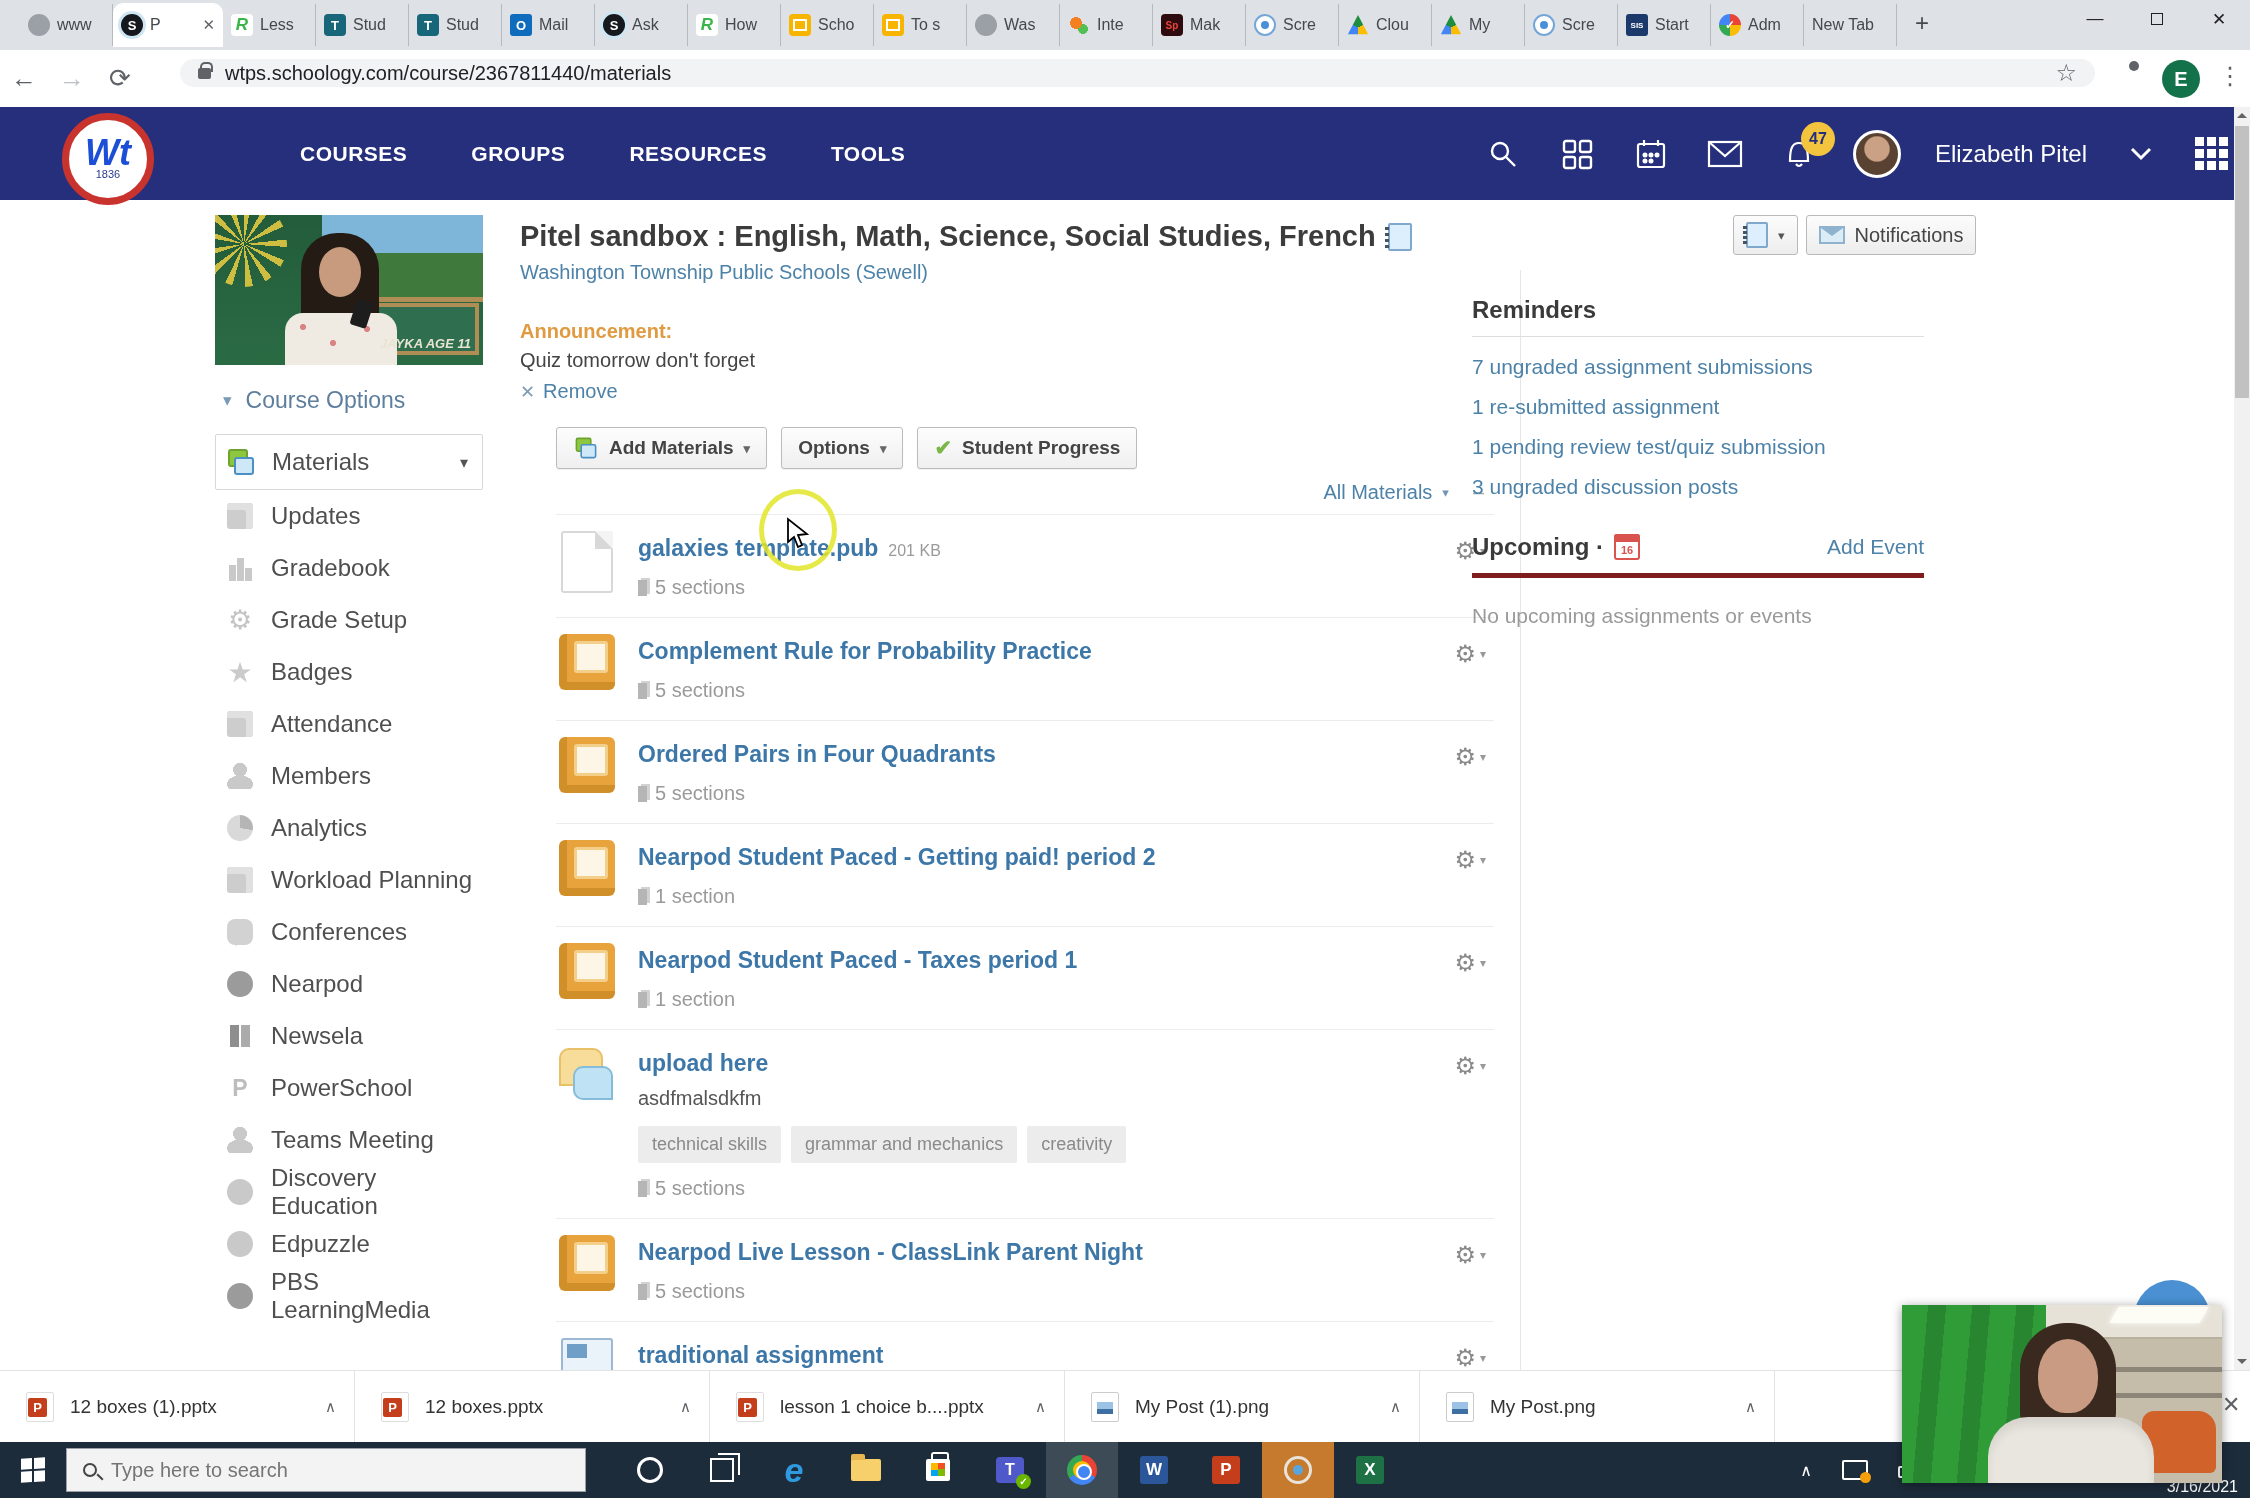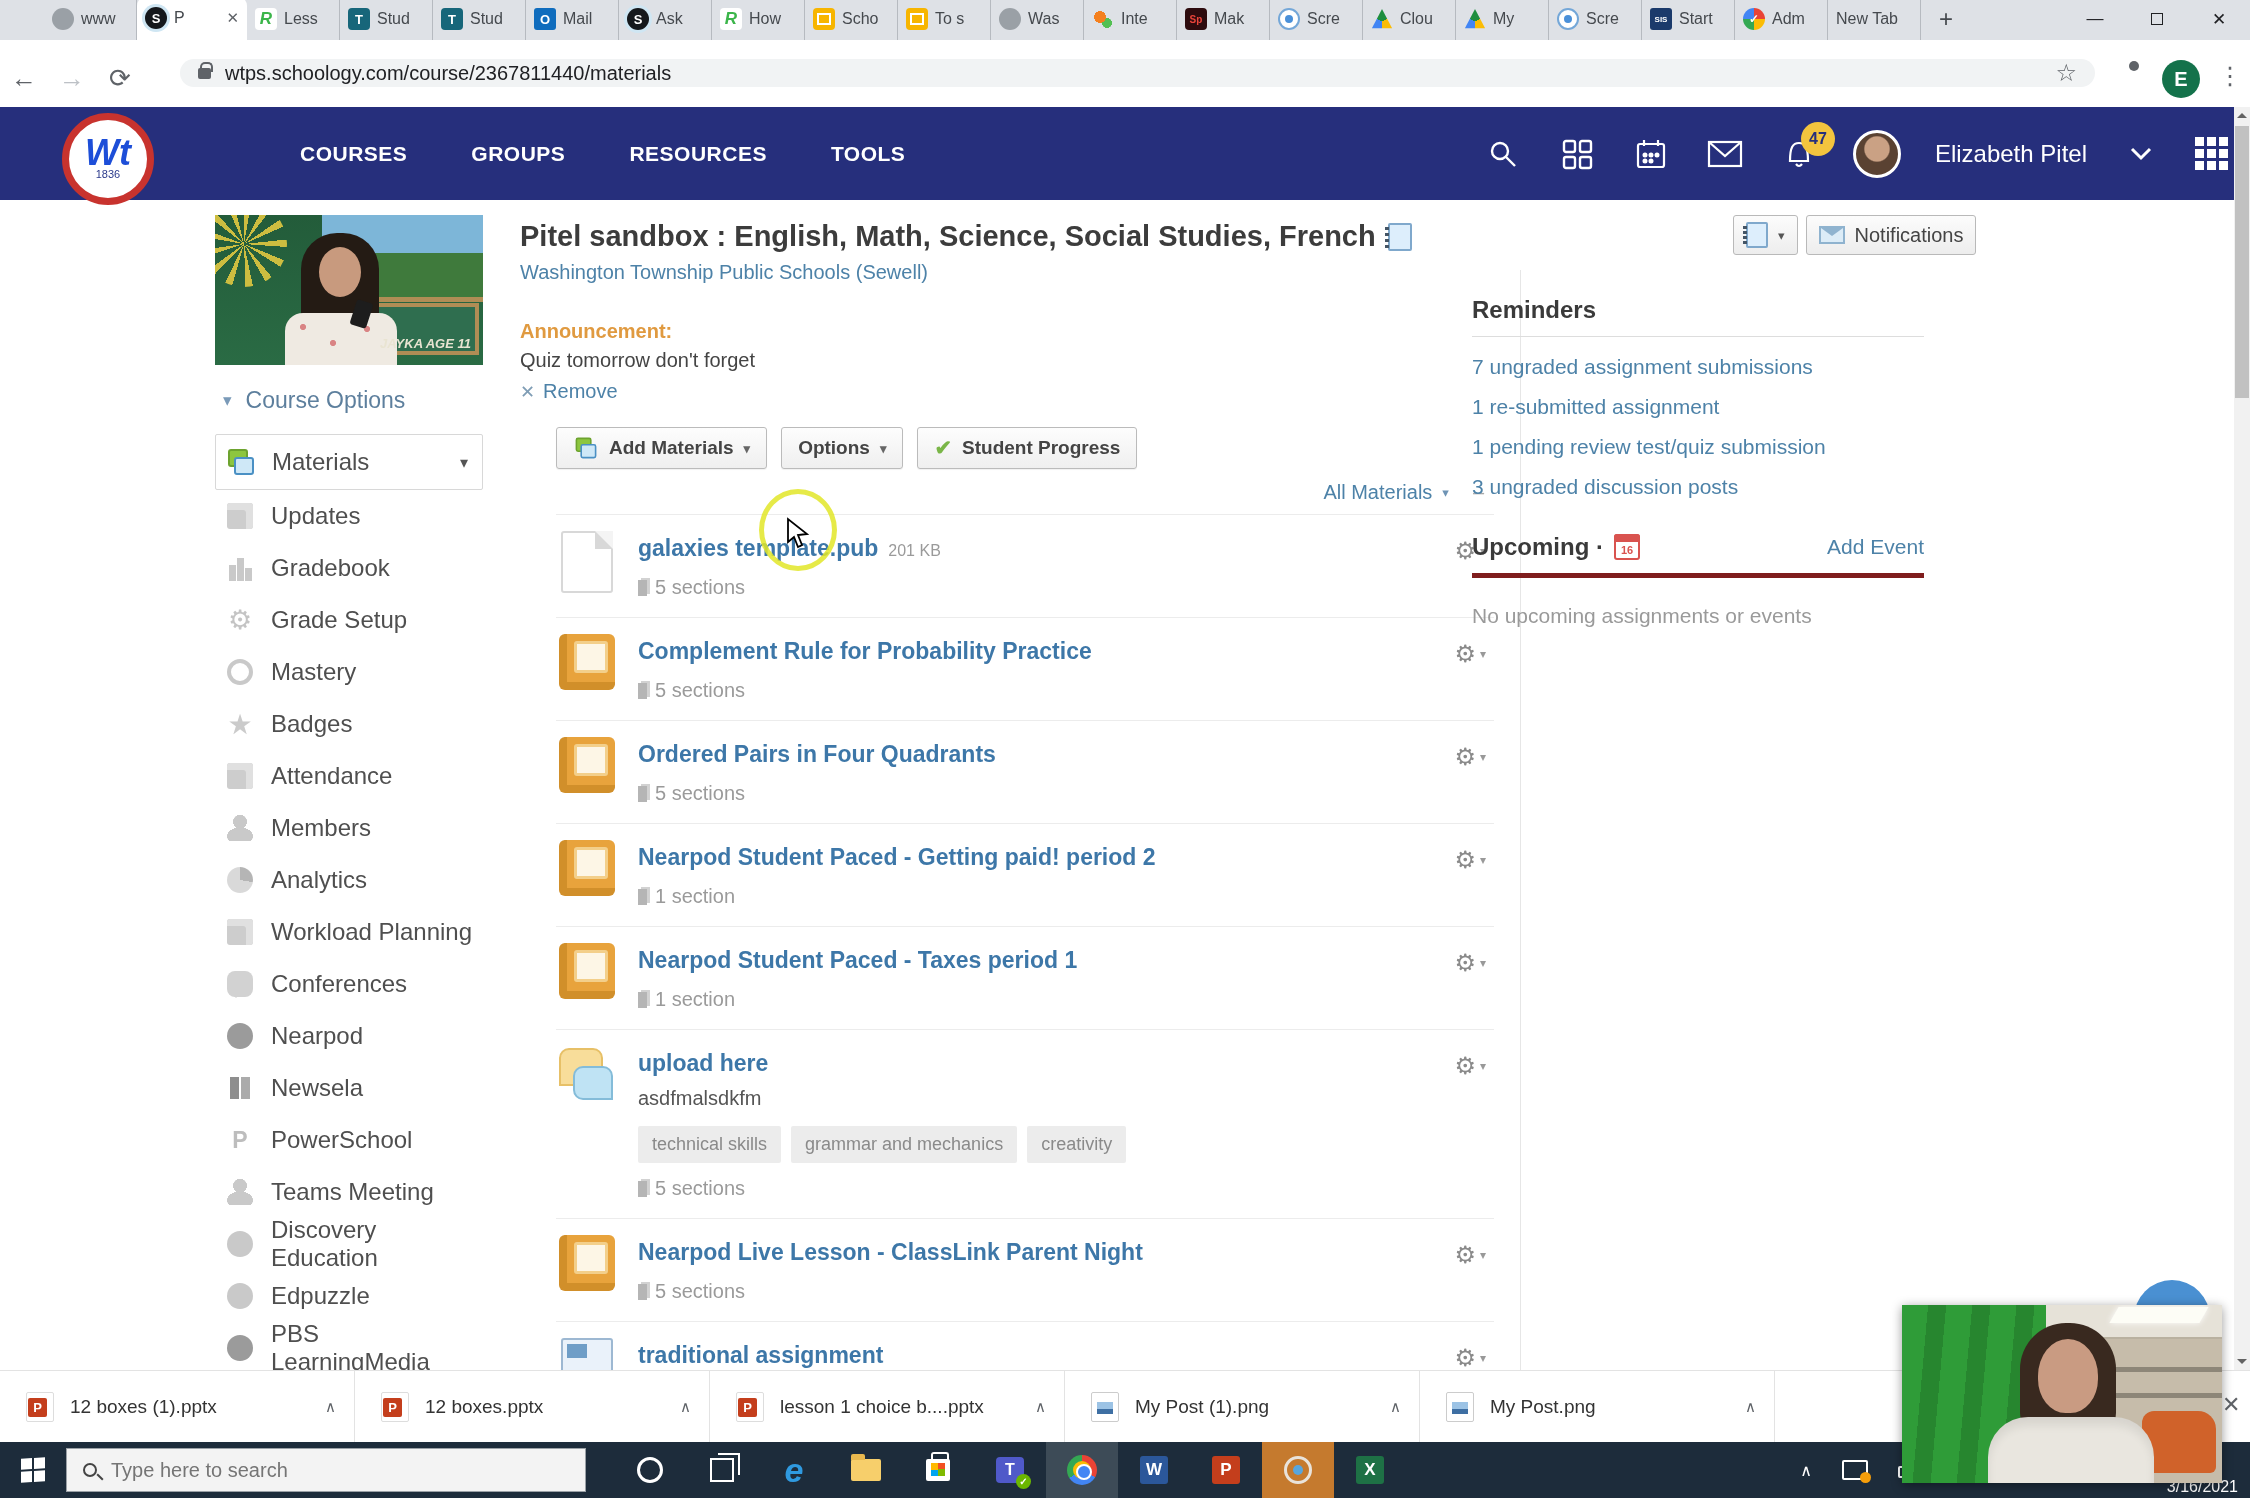--- a/index.html
+++ b/index.html
@@ -1,21 +1,21 @@
 <!DOCTYPE html>
 <html><head>
 <meta charset="utf-8">
 <style>
   *{box-sizing:border-box;margin:0;padding:0}
   html,body{width:2250px;height:1498px}
   body{font-family:"Liberation Sans",sans-serif;position:relative;overflow:hidden;background:#fff;color:#333}
   .abs{position:absolute}
 
   
-  .tabstrip{position:absolute;left:0;top:0;width:2250px;height:40px;background:#dee1e6;display:flex;align-items:flex-end;padding-left:44px}
+  .tabstrip{position:absolute;left:0;top:0;width:2250px;height:50px;background:#dee1e6;display:flex;align-items:center;padding-left:20px}
   .tab{width:93px;height:42px;display:flex;align-items:center;gap:7px;padding:0 8px;border-right:1px solid #b6bac0;color:#45494e;font-size:16px;overflow:hidden;white-space:nowrap}
   .tab.active{background:#fff;border-radius:10px 10px 0 0;height:44px;border-right:none;width:110px}
   .tab .tlabel{overflow:hidden;text-overflow:clip;flex:1}
   .tclose{font-size:15px;color:#5f6368;flex:none}
   .newtab-btn{width:34px;height:34px;margin:0 0 4px 8px;border-radius:50%;display:flex;align-items:center;justify-content:center;font-size:24px;color:#45494e}
   .wincontrols{position:absolute;right:0;top:0;height:38px;display:flex}
   .wctl{width:62px;height:38px;display:flex;align-items:center;justify-content:center;color:#202124;font-size:17px}
   .ctl-restore{width:12px;height:12px;border:1.5px solid #202124;position:relative}
   .fav{width:22px;height:22px;border-radius:4px;flex:none;display:flex;align-items:center;justify-content:center;font-weight:bold;color:#fff;font-size:13px}
   .f-globe{background:#9aa0a6;border-radius:50%}
@@ -456,24 +456,20 @@
         </div>
       <div class="sbitem">
           <span class="si si-chart"></span>
           <span>Gradebook</span>
         </div>
       <div class="sbitem">
           <span class="si si-gear"></span>
           <span>Grade Setup</span>
         </div>
       <div class="sbitem">
-          <span class="si si-ring"></span>
-          <span>Mastery</span>
-        </div>
-      <div class="sbitem">
           <span class="si si-star"></span>
           <span>Badges</span>
         </div>
       <div class="sbitem">
           <span class="si si-doc"></span>
           <span>Attendance</span>
         </div>
       <div class="sbitem">
           <span class="si si-person"></span>
           <span>Members</span>

